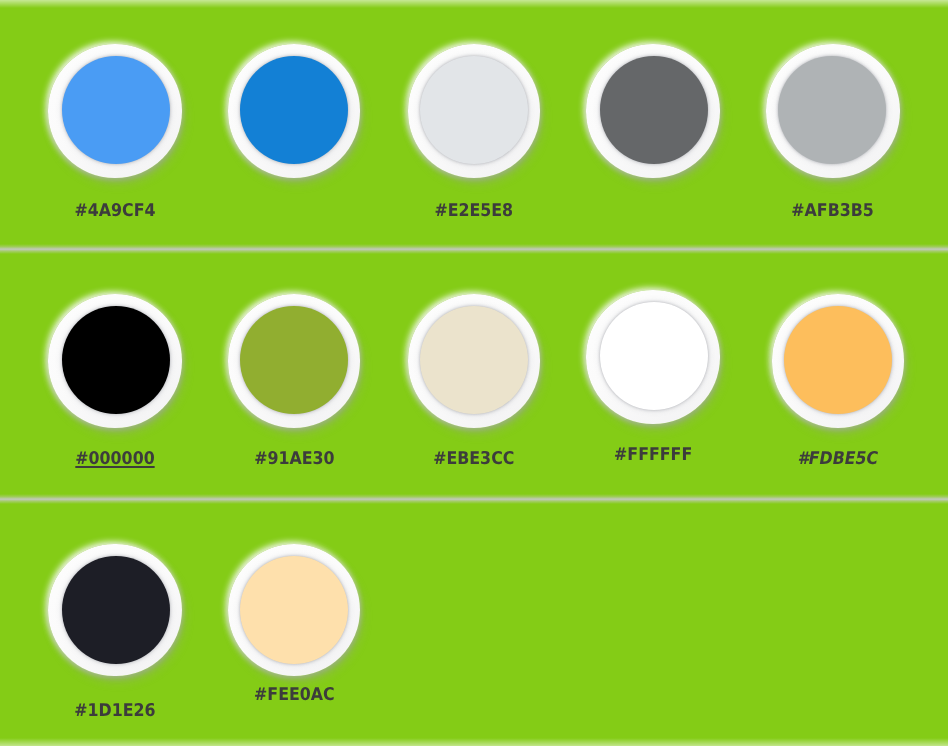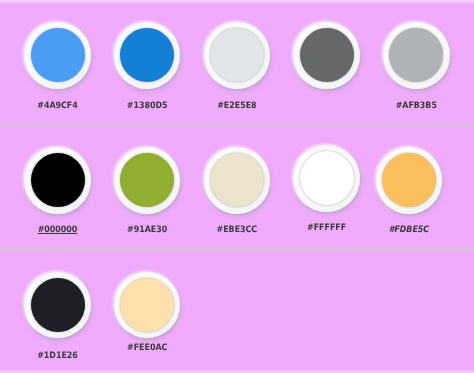--- a/index.html
+++ b/index.html
@@ -42,39 +42,38 @@
 
   
   .label{font-family:"DejaVu Sans",sans-serif;font-stretch:condensed;
      font-size:8.8px;font-weight:bold;color:#3c3c3c;letter-spacing:0;
      position:absolute;left:0;width:90px;line-height:10px;
      white-space:nowrap;transform:translateZ(0);}
 </style>
 </head>
 <body>
 
-<div id="palette" style="background: #f0abfc;">
+<div id="palette" style="background: #84cc16;">
 
   <div class="edge edge-top"></div>
   <div class="edge edge-bottom"></div>
 
   <div class="row-sep" style="top: 121.5px;"></div>
   <div class="row-sep" style="top: 246.5px;"></div>
 
   <div class="swatch" style="left: 12.5px; top: 22.1px;">
     <div class="disc-wrap">
       <div class="disc" style="background: rgb(74, 156, 244);"></div>
     </div>
     <div class="label" style="top: 78.9px;">#4A9CF4</div>
   </div>
   <div class="swatch" style="left: 102.2px; top: 22.1px;">
     <div class="disc-wrap">
       <div class="disc" style="background: rgb(19, 128, 213);"></div>
     </div>
-    <div class="label" style="top: 78.9px;">#1380D5</div>
   </div>
   <div class="swatch" style="left: 191.9px; top: 22.1px;">
     <div class="disc-wrap">
       <div class="disc" style="background: rgb(226, 229, 232);"></div>
     </div>
     <div class="label" style="top: 78.9px;">#E2E5E8</div>
   </div>
   <div class="swatch" style="left: 281.6px; top: 22.1px;">
     <div class="disc-wrap">
       <div class="disc" style="background: rgb(101, 103, 105);"></div>
@@ -104,21 +103,21 @@
       <div class="disc" style="background: rgb(235, 227, 204);"></div>
     </div>
     <div class="label" style="top: 78px;">#EBE3CC</div>
   </div>
   <div class="swatch" style="left: 281.6px; top: 145px;">
     <div class="disc-wrap">
       <div class="disc" style="background: rgb(255, 255, 255);"></div>
     </div>
     <div class="label" style="top: 78px;">#FFFFFF</div>
   </div>
-  <div class="swatch" style="left: 364px; top: 147px; font-style: italic;">
+  <div class="swatch" style="left: 374px; top: 147px; font-style: italic;">
     <div class="disc-wrap">
       <div class="disc" style="background: rgb(253, 190, 92);"></div>
     </div>
     <div class="label" style="top: 78px;">#FDBE5C</div>
   </div>
 
   <div class="swatch" style="left: 12.5px; top: 271.9px;">
     <div class="disc-wrap">
       <div class="disc" style="background: rgb(29, 30, 38);"></div>
     </div>

